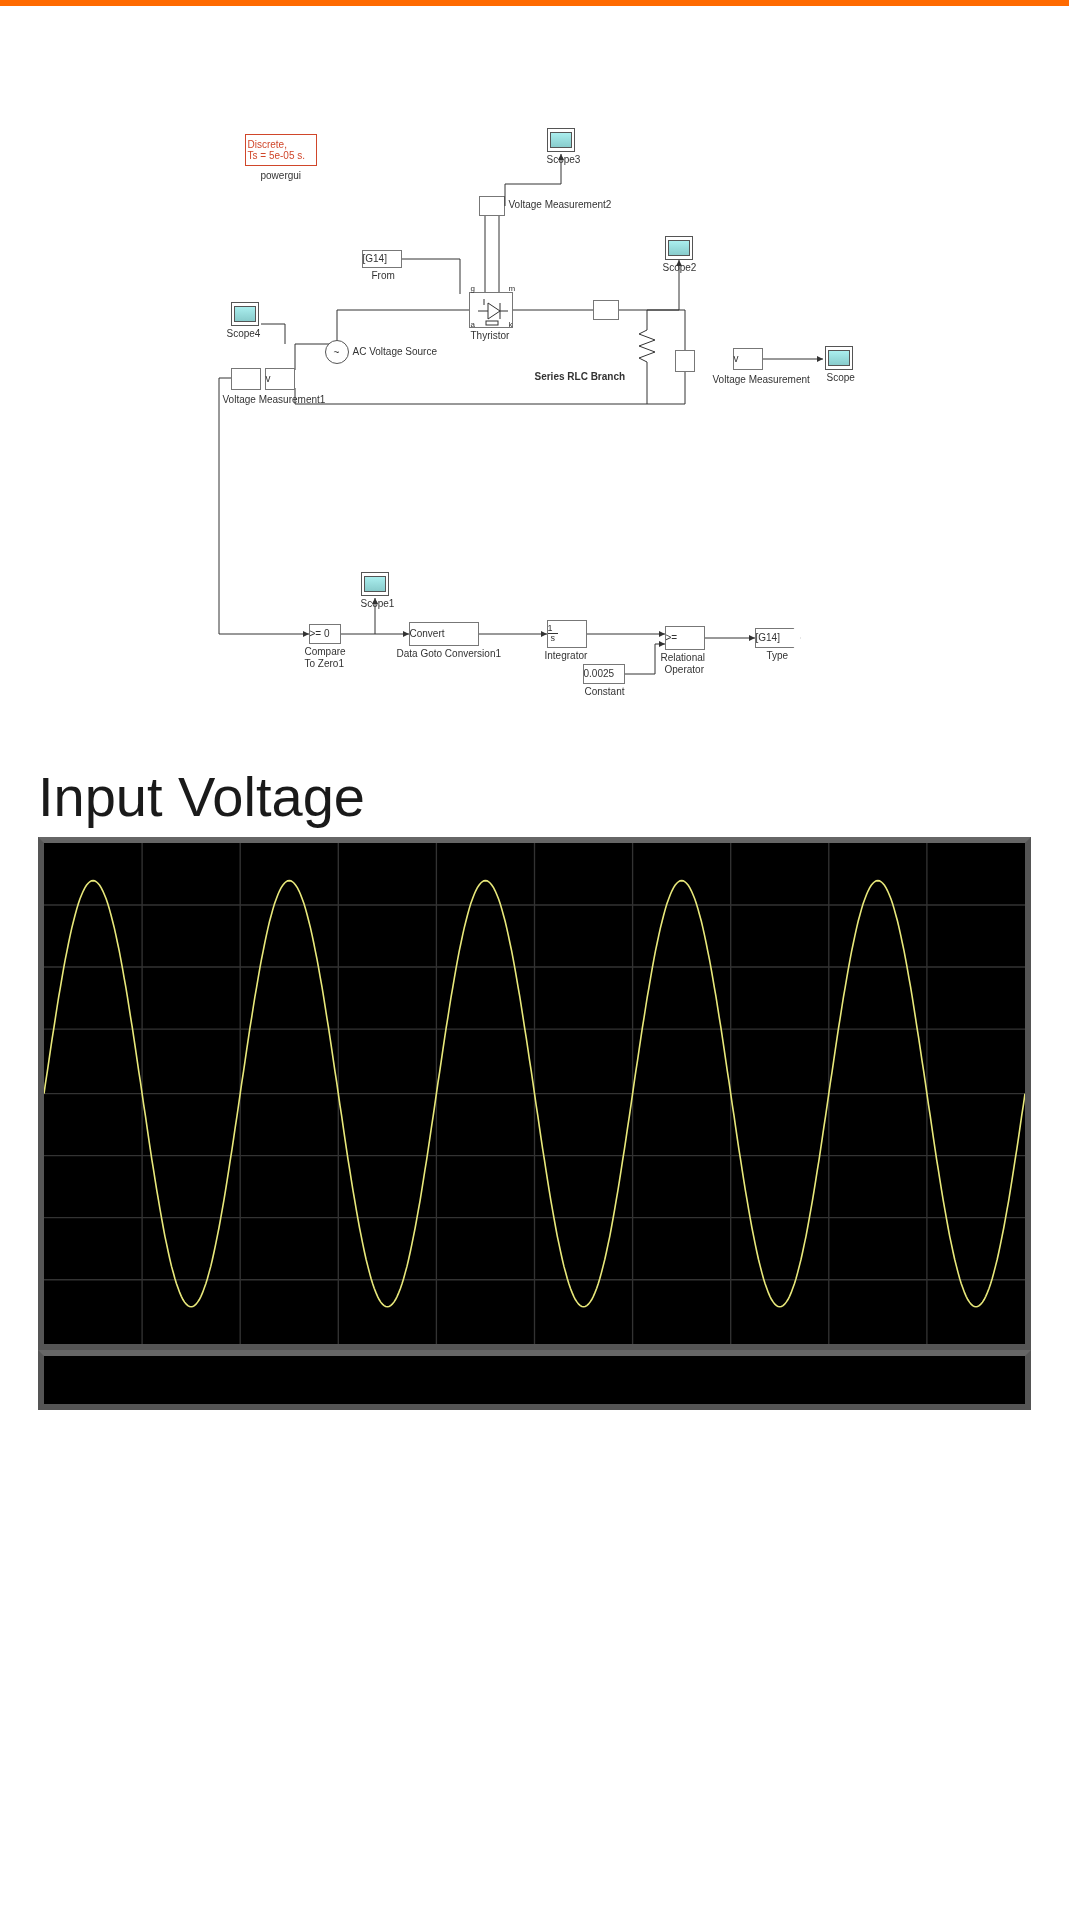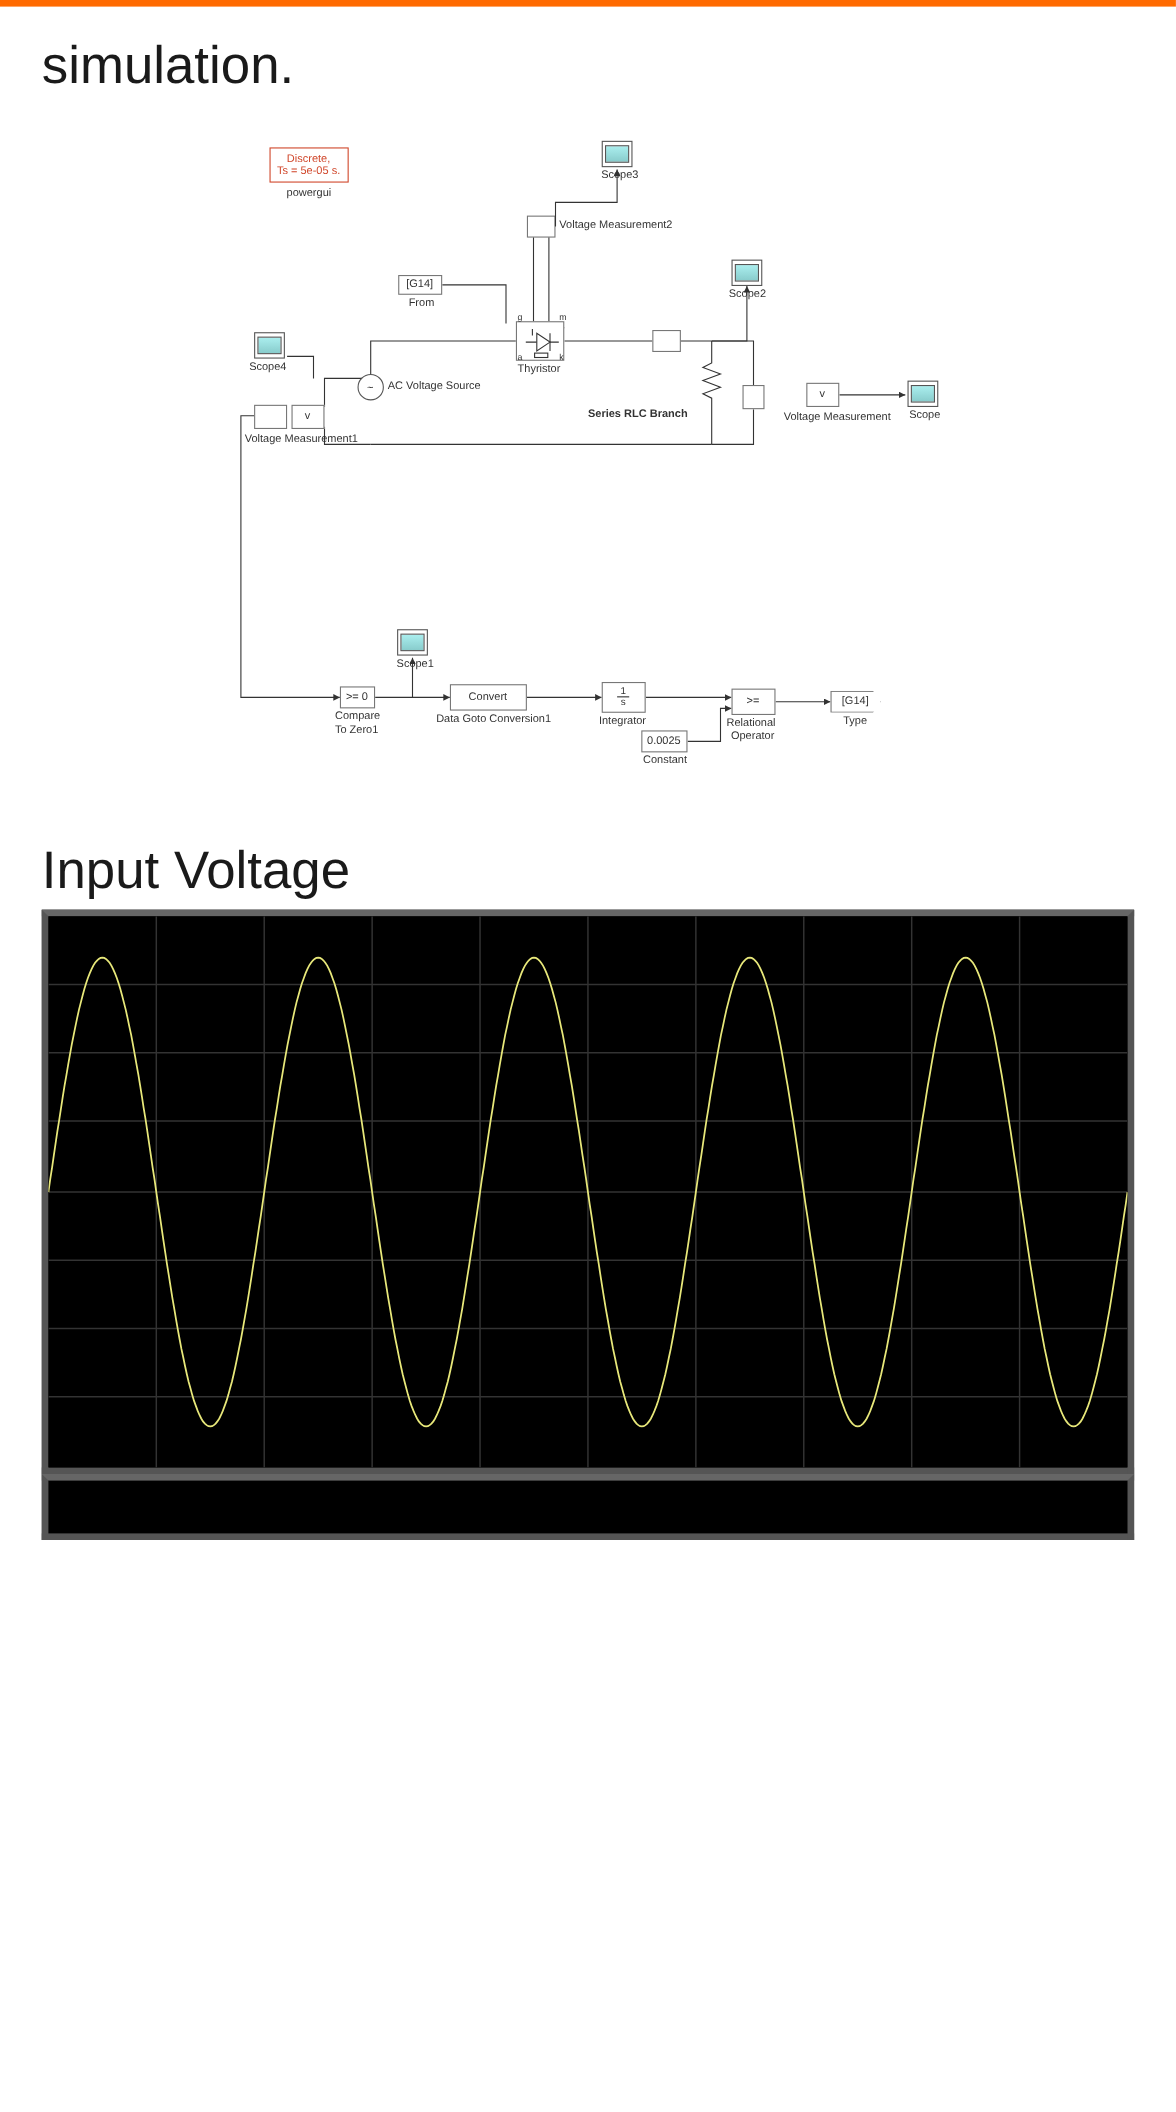--- a/index.html
+++ b/index.html
@@ -12,39 +12,39 @@
 .top-bar { height: 6px; background: #ff6a00; }
 .content { padding: 24px 38px 0 38px; }
 .body-text {
   font-size: 48px;
   line-height: 1.25;
   color: #1a1a1a;
   margin-bottom: 34px;
   font-weight: 400;
 }
 .heading {
-  font-size: 48px;
+  font-size: 56px;
   color: #1a1a1a;
   margin: 18px 0 8px 0;
   font-weight: 400;
 }
 
 .diagram {
   position: relative;
   width: 720px;
   height: 620px;
   margin: 0 auto 20px auto;
   font-size: 10px;
   color: #333;
 }
 .blk {
   position: absolute;
   border: 1px solid #777;
   background: #fff;
-  text-align: center;
+  text-align: left;
   font-size: 10px;
 }
 .lbl {
   position: absolute;
   font-size: 10px;
   color: #333;
   white-space: nowrap;
   text-align: center;
 }
 .scope-face {
@@ -83,21 +83,21 @@
 }
 </style>
 </head>
 <body>
 
 <div class="top-bar"></div>
 
 <div class="content">
 
   <p class="body-text">
-    <span>simulation.</span><br>
+    <br>
   </p>
 
   <div class="diagram">
 
     <div class="blk" style="left:70px; top:10px; width:72px; padding:4px 2px; color:#d0462a; border-color:#d0462a; line-height:1.1;">
       <div>Discrete,</div>
       <div>Ts = 5e-05 s.</div>
     </div>
     <div class="lbl" style="left:86px; top:46px;">powergui</div>
 

